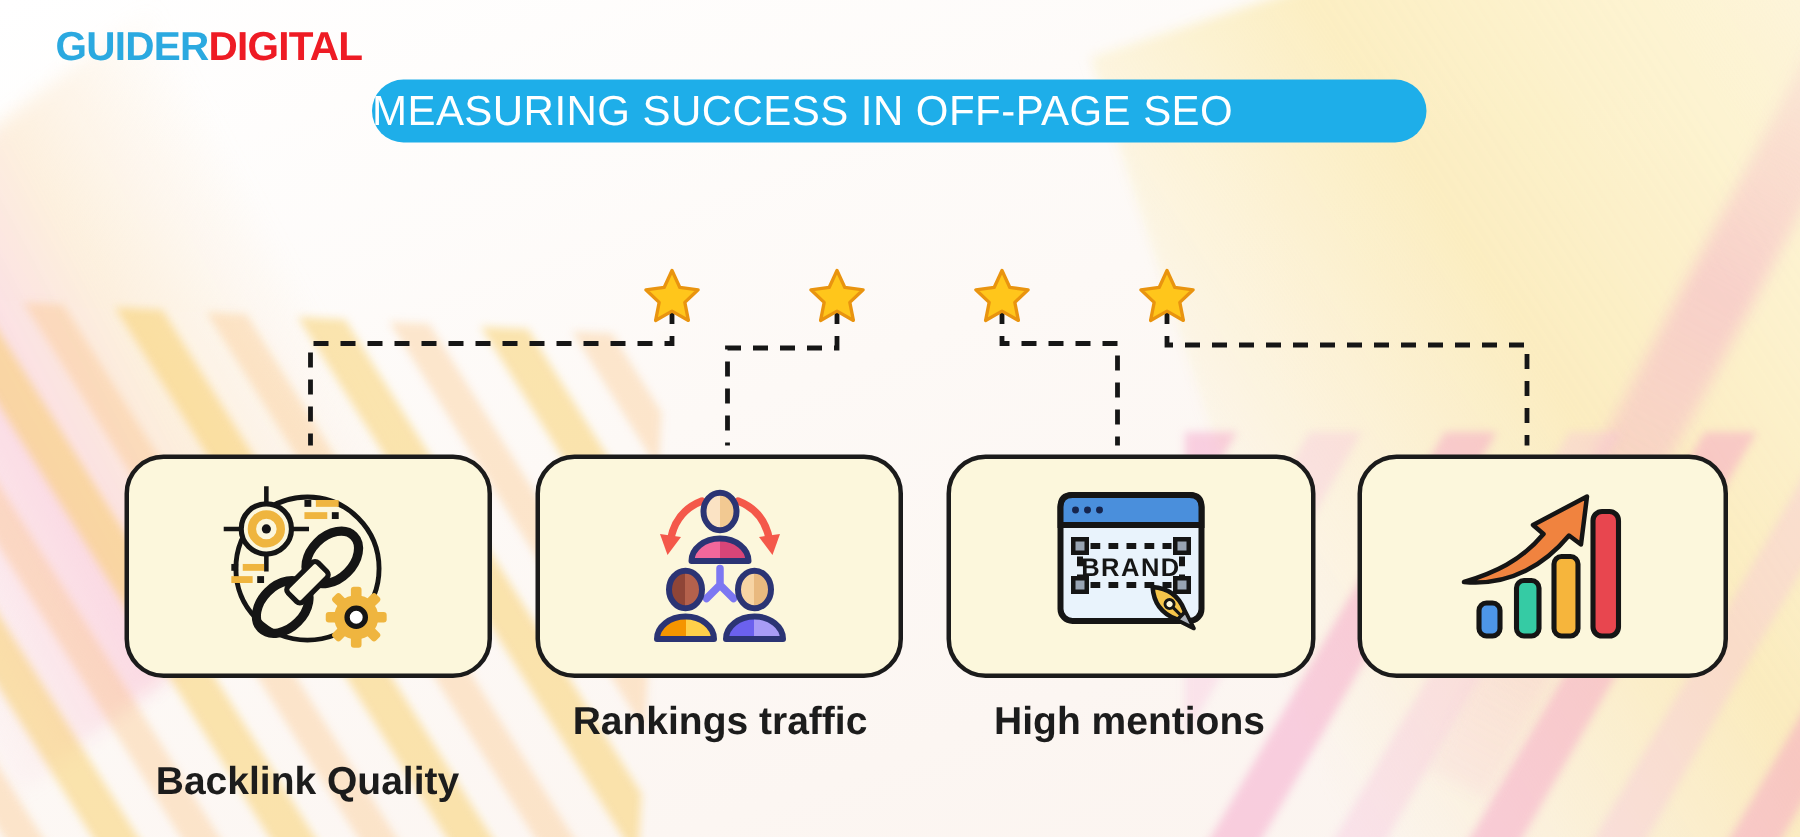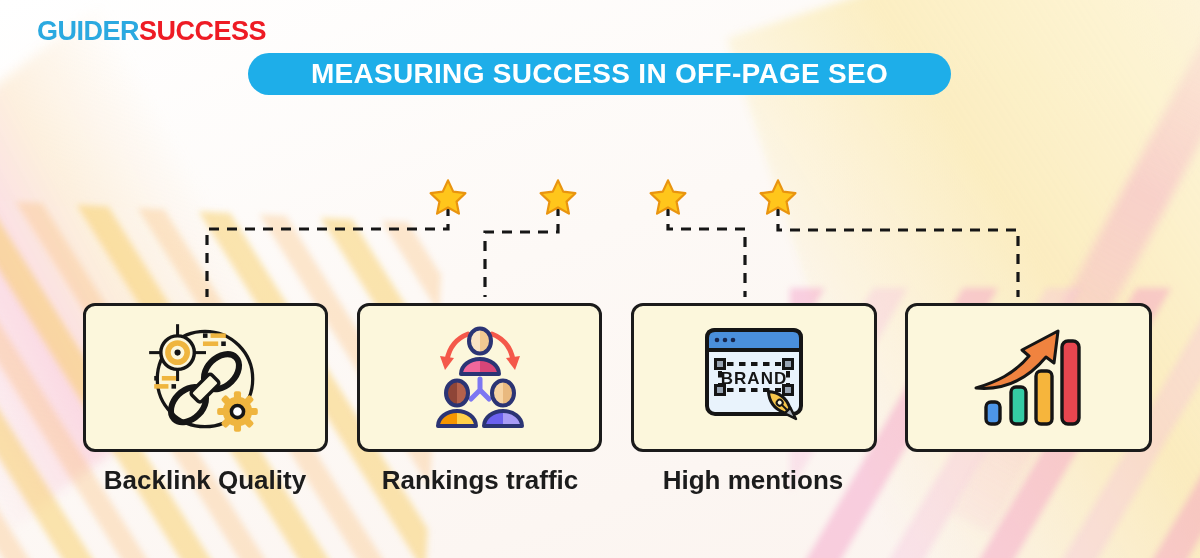--- a/index.html
+++ b/index.html
@@ -36,62 +36,62 @@
   }
   .logo{
     position:absolute;left:37px;top:16px;font-size:27px;font-weight:900;
     letter-spacing:-.5px;line-height:30px;white-space:nowrap;z-index:5;
   }
   .logo .p1{color:#2BA9E0;}
   .logo .p2{color:#EE1B24;}
   .banner{
     position:absolute;left:248px;top:53px;width:703px;height:42px;
     background:#1EAEE9;border-radius:22px;color:#ffffff;z-index:5;
-    display:flex;align-items:center;justify-content:center;
-    font-size:28px;font-weight:700;letter-spacing:.3px;white-space:nowrap;
+    display:flex;align-items:center;justify-content:flex-start;
+    font-size:28px;font-weight:400;letter-spacing:.3px;white-space:nowrap;
   }
   .headline-box{
     position:absolute;left:345px;top:137px;width:515px;height:60px;
     background:#ffffff;border:5px solid #F01111;box-sizing:border-box;z-index:5;
     display:flex;align-items:center;justify-content:center;
     font-size:31px;font-weight:800;color:#161616;white-space:nowrap;
   }
   .star{position:absolute;width:38px;height:38px;z-index:6;}
   .connectors{position:absolute;left:0;top:0;z-index:2;}
   .card{
     position:absolute;top:303px;height:149px;box-sizing:border-box;
-    background:#FCF7DC;border:3px solid #1B1B1B;border-radius:12px;z-index:4;
+    background:#FCF7DC;border:3px solid #1B1B1B;border-radius:26px;z-index:4;
     display:flex;align-items:center;justify-content:center;
   }
   .card-1{left:83px;width:245px;}
   .card-2{left:357px;width:245px;}
   .card-3{left:631px;width:246px;}
   .card-4{left:905px;width:247px;}
   .card-label{
     position:absolute;top:465px;width:320px;text-align:center;z-index:4;
     font-size:26px;font-weight:700;color:#1C1C1C;white-space:nowrap;
   }
-  .label-1{left:45px;}
+  .label-1{left:45px;margin-top:40px;}
   .label-2{left:320px;}
   .label-3{left:593px;}
   .label-4{left:868px;}
   svg{display:block;}
 </style>
 </head>
 <body>
 
 <div class="canvas">
 
   <div class="streak streak-left-pink"></div>
   <div class="streak streak-bottom-left-yellow"></div>
   <div class="streak streak-right-yellow"></div>
   <div class="streak streak-right-pink-line"></div>
   <div class="streak streak-bottom-right-pink"></div>
 
-  <div class="logo"><span class="p1">GUIDER</span><span class="p2">SUCCESS</span></div>
+  <div class="logo"><span class="p1">GUIDER</span><span class="p2">DIGITAL</span></div>
 
   <div class="banner">
     <span>MEASURING SUCCESS IN OFF-PAGE SEO</span>
   </div>
 
 
   <svg class="star" style="left:429px;top:178px" viewBox="0 0 24 24">
     <polygon points="12,1.5 15.3,8.6 23,9.6 17.4,14.9 18.9,22.5 12,18.6 5.1,22.5 6.6,14.9 1,9.6 8.7,8.6" fill="#FFC61B" stroke="#E9940F" stroke-width="1.4" stroke-linejoin="round"></polygon>
   </svg>
   <svg class="star" style="left:539px;top:178px" viewBox="0 0 24 24">

